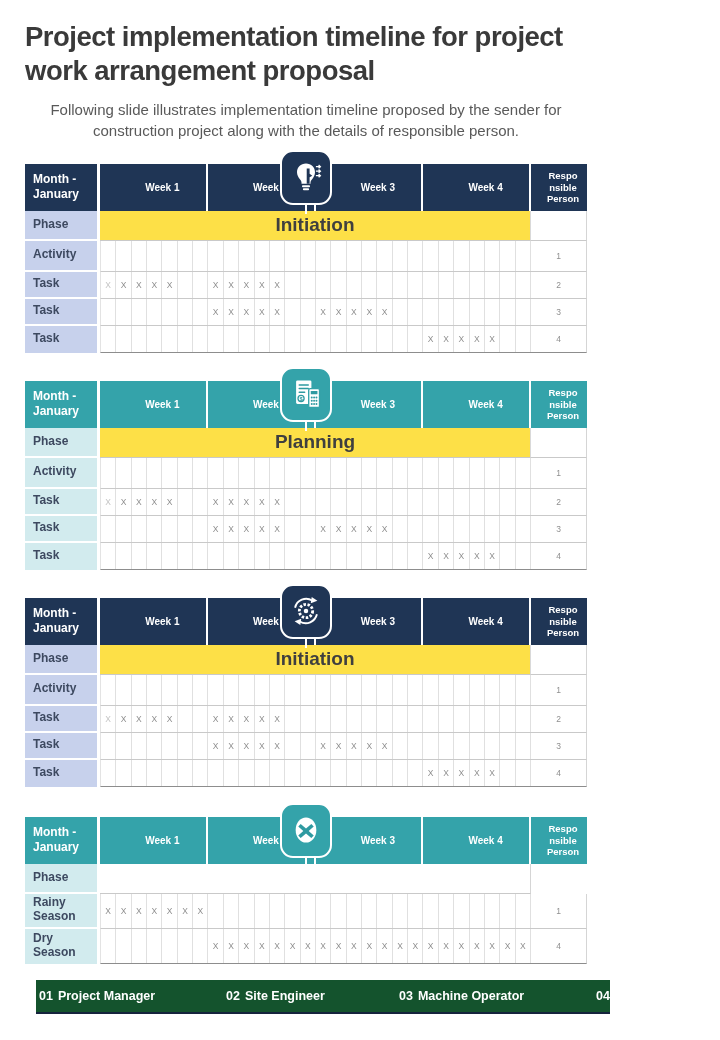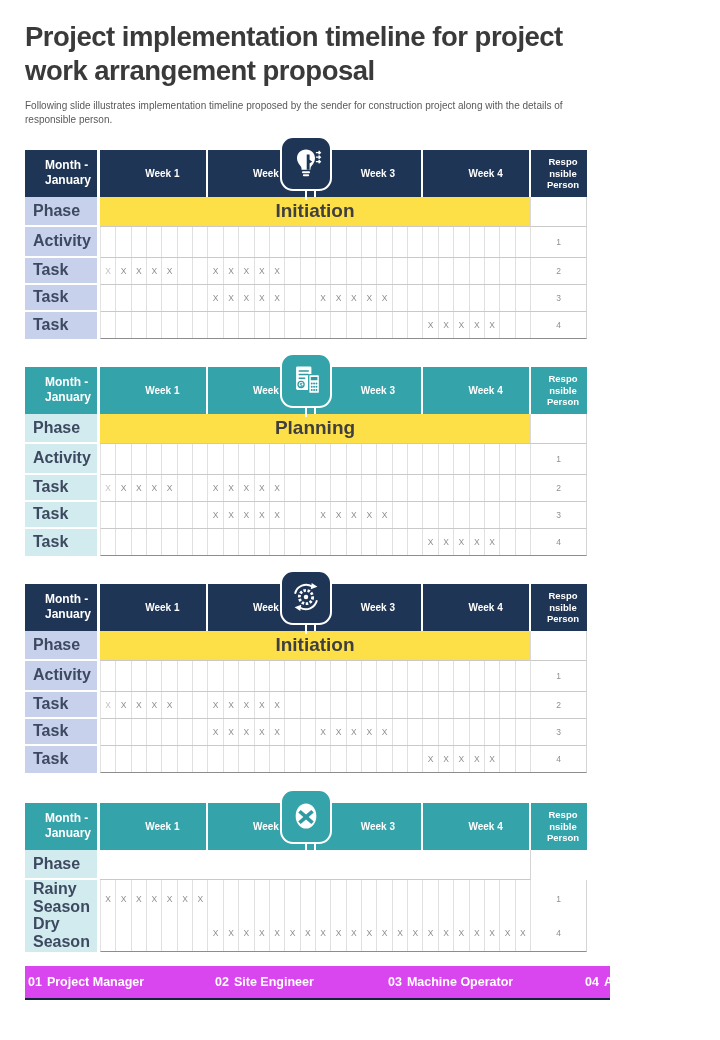--- a/index.html
+++ b/index.html
@@ -1,60 +1,60 @@
 <!DOCTYPE html>
 <html><head>
 <meta charset="utf-8">
 <style>
   html,body{margin:0;padding:0;background:#fff;}
   .slide{width:612px;height:1040px;overflow:hidden;font-family:"Liberation Sans",sans-serif;position:relative;}
 
   .title{margin:20px 22px 0 25px;font-size:27.5px;font-weight:bold;color:#3a3a3a;line-height:1.25;letter-spacing:-0.5px;}
-  .subtitle{margin:10px 25px 11px;max-width:645px;font-size:10px;color:#595959;line-height:1.4;}
+  .subtitle{margin:10px 25px 11px;max-width:645px;font-size:15px;color:#595959;line-height:1.4;text-align:center;}
 
   .timeline-table{position:relative;margin:28px 25px 0;}
   #tables .timeline-table:first-child{margin-top:23px;}
   #tables .timeline-table:nth-child(4){margin-top:30px;}
   .navy{--head:#1f3555;--lbl:#c7d1ec;}
   .teal{--head:#34a3aa;--lbl:#d2ebee;}
 
   .icon-badge{position:absolute;top:-14px;left:50%;transform:translateX(-50%);width:52px;height:55px;
     background:var(--head);border:2.5px solid #fff;border-radius:13px;display:flex;align-items:center;
     justify-content:center;z-index:2;box-sizing:border-box;}
   .badge-tail{position:absolute;top:41px;left:50%;transform:translateX(-50%);width:2px;height:9px;background:#fff;z-index:3;}
 
   .thead{display:grid;grid-template-columns:75px repeat(4,1fr) 56px;height:47px;background:var(--head);}
   .hcell{color:#fff;display:flex;align-items:center;justify-content:center;font-weight:bold;box-sizing:border-box;}
-  .hcell.month{justify-content:flex-start;padding-left:20px;font-size:12px;line-height:1.25;border-right:3px solid #fff;}
+  .hcell.month{justify-content:flex-start;padding-left:8px;font-size:12px;line-height:1.25;border-right:3px solid #fff;}
   .hcell.week{font-size:10px;border-right:2px solid #fff;padding-left:19px;}
   .hcell.resp-h{font-size:9.5px;text-align:center;line-height:1.2;padding:0 7px;overflow-wrap:anywhere;margin-left:8px;}
 
   .trow{display:grid;grid-template-columns:75px 1fr 56px;}
   .phase-row{height:30px;}
   .body-row{height:27px;}
   .body-row.tall{height:31px;}
   .body-row.xtall{height:35px;}
 
-  .lbl{background:var(--lbl);color:#3d4960;font-weight:bold;font-size:16px;display:flex;align-items:center;
+  .lbl{background:var(--lbl);color:#3d4960;font-weight:bold;font-size:12px;display:flex;align-items:center;
     padding-left:8px;border-right:3px solid #fff;border-bottom:2px solid #fff;line-height:1.15;box-sizing:border-box;}
   .timeline-table .trow:last-child .lbl{border-bottom:none;}
 
   .phase-val{background:#fde047;display:flex;align-items:center;justify-content:center;font-weight:bold;
     font-size:19px;color:#3f3f3f;border-bottom:1px solid #c9c9c9;border-right:1px solid #d9d9d9;box-sizing:border-box;}
 
   .cells{display:grid;grid-template-columns:repeat(28,1fr);background:#fff;border-bottom:1px solid #c9c9c9;
     border-left:1px solid #e3e3e3;box-sizing:border-box;}
   .cell{border-right:1px solid #e0e0e0;display:flex;align-items:center;justify-content:center;
     font-size:8.5px;color:#8f8f8f;box-sizing:border-box;}
   .cell.faint{color:#c4c4c4;}
   .resp{background:#fff;border-bottom:1px solid #c9c9c9;border-right:1px solid #d5d5d5;display:flex;
     align-items:center;justify-content:center;font-size:8.5px;color:#8f8f8f;box-sizing:border-box;}
   .trow:last-child .cells,.trow:last-child .resp{border-bottom:1.5px solid #8d8d8d;}
 
-  .legend-bar{margin:16px 2px 0 25px;height:34px;background:#d946ef;display:grid;
+  .legend-bar{margin:16px 2px 0 36px;height:34px;background:#14532d;display:grid;
     grid-template-columns:187px 173px 197px 1fr;align-items:center;padding-left:3px;
     border-bottom:2px solid #15243d;box-sizing:border-box;}
   .legend-item{color:#fff;font-weight:bold;font-size:12.5px;white-space:nowrap;}
   .legend-item .num{margin-right:5px;}
   .caption{text-align:center;font-size:11px;color:#595959;margin-top:9px;}
 </style>
 </head>
 <body>
 
 <div class="slide">

